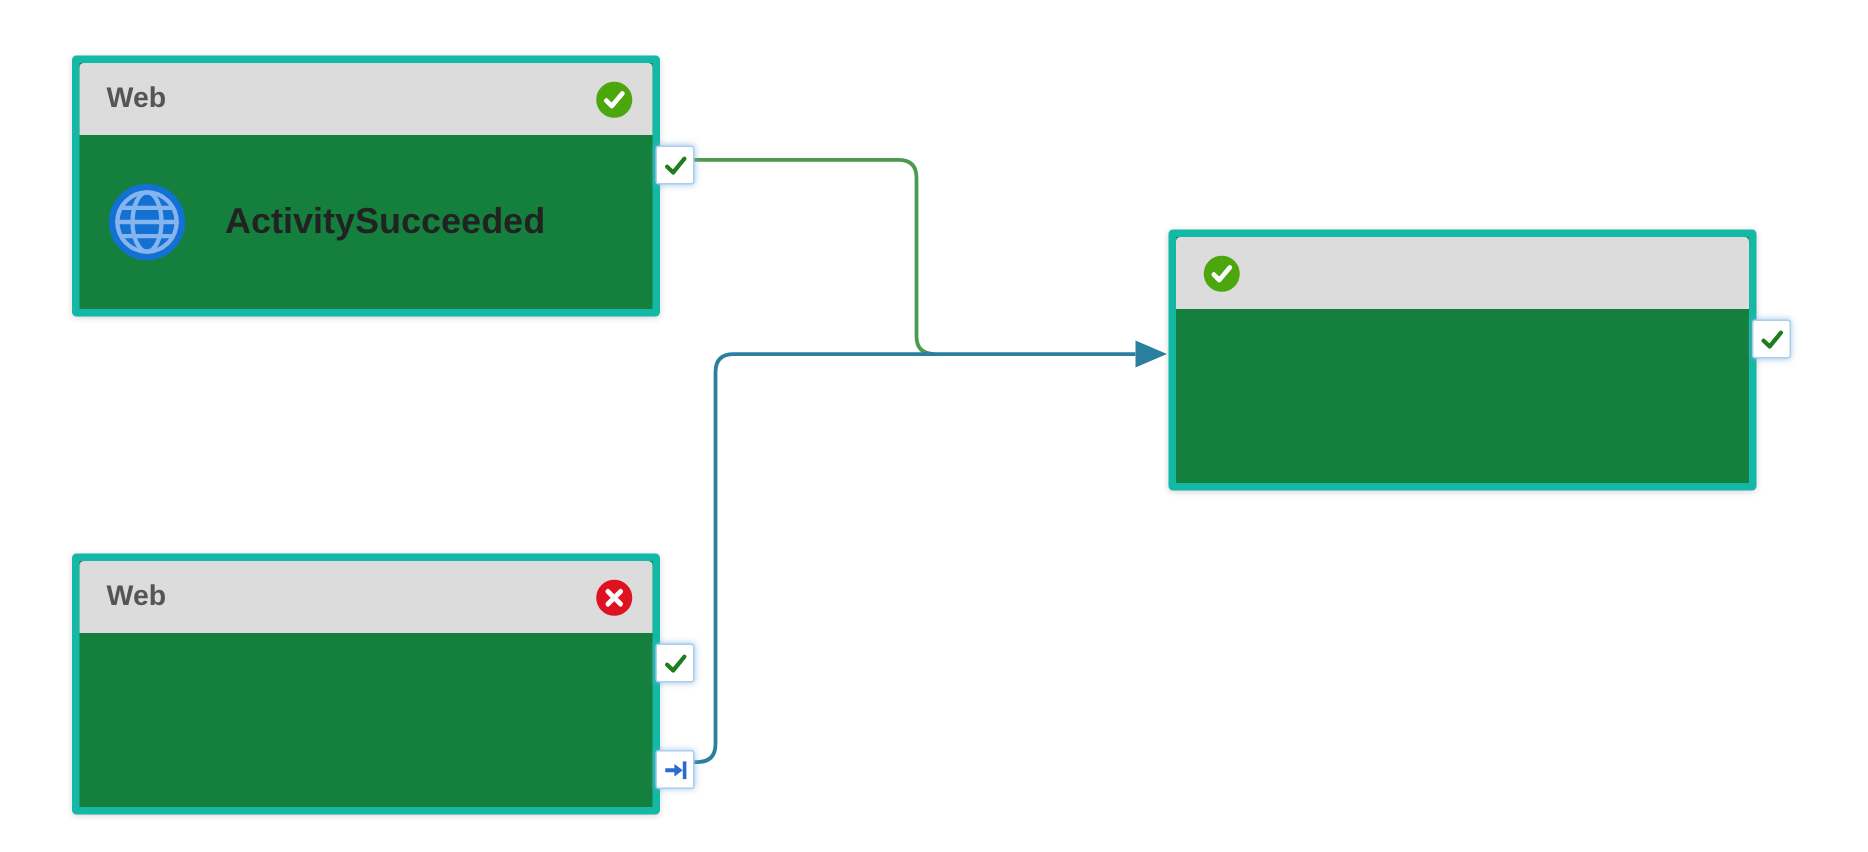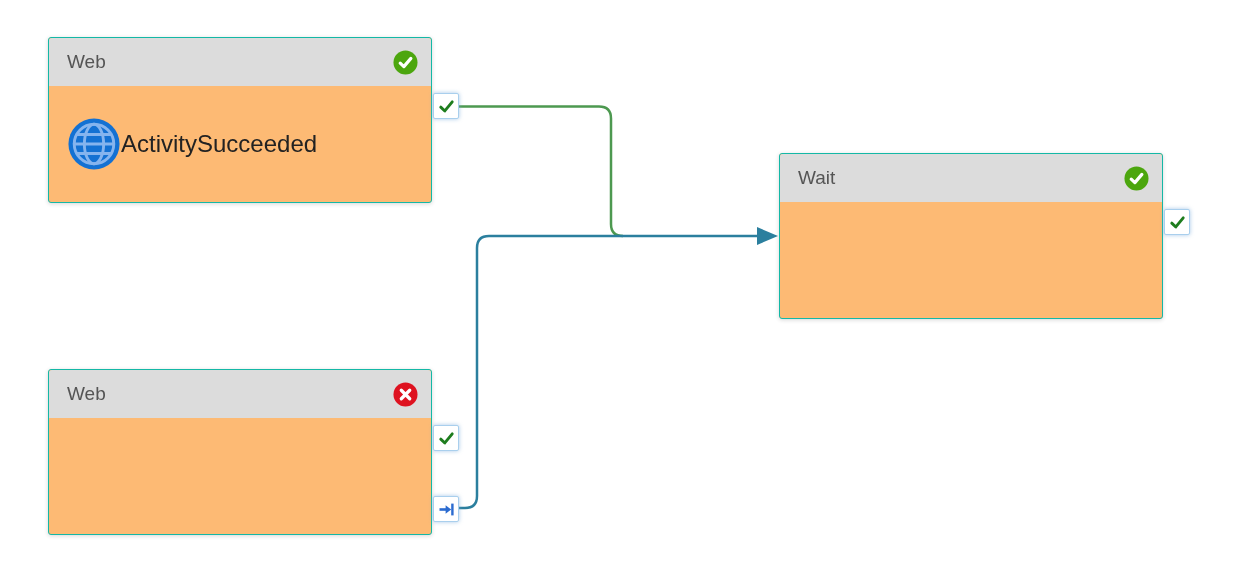--- a/index.html
+++ b/index.html
@@ -2,35 +2,36 @@
 <html><head>
 <meta charset="utf-8">
 <style>
   html,body{margin:0;padding:0;background:#ffffff;}
   .canvas{
     position:relative;width:1245px;height:568px;background:#ffffff;overflow:hidden;
     font-family:"Liberation Sans", sans-serif;
   }
   .edges-layer{position:absolute;left:0;top:0;width:1245px;height:568px;}
   .node{
-    position:absolute;width:382px;height:164px;background:#fdba74;
-    border:1px solid #14b8a6;border-radius:3px;
+    position:absolute;width:382px;height:164px;background:#15803d;
+    border:5px solid #14b8a6;border-radius:3px;
     box-shadow:0 1px 4px rgba(0,0,0,0.16);
+    font-weight:bold;
   }
   .node-header{
     height:48px;background:#dcdcdc;border-radius:3px 3px 0 0;
     display:flex;align-items:center;padding:0 13px 0 18px;
   }
   .node-type{flex:1;font-size:19px;color:#555555;}
   .badge{width:25px;height:25px;display:flex;align-items:center;justify-content:center;}
   .node-body{height:116px;display:flex;align-items:center;}
   .node-icon{display:flex;align-items:center;justify-content:center;}
   .icon-web{margin-left:18px;}
   .icon-wait{margin-left:26px;}
-  .node-name{font-size:24px;color:#222222;white-space:nowrap;}
+  .node-name{font-size:24px;color:#222222;margin-left:25px;white-space:nowrap;}
   .port{
     position:absolute;left:384px;width:26px;height:26px;background:#ffffff;
     border:1px solid #a9cfed;border-radius:2px;
     box-shadow:0 0 4px rgba(120,170,220,0.65);
     display:flex;align-items:center;justify-content:center;box-sizing:border-box;
   }
 </style>
 </head>
 <body>
 
@@ -93,21 +94,20 @@
       <svg width="17" height="17" viewBox="0 0 17 17">
         <line x1="1.5" y1="8.5" x2="8.5" y2="8.5" stroke="#2b6bd0" stroke-width="2.6"></line>
         <polygon points="7.6,4.3 13.2,8.5 7.6,12.7" fill="#2b6bd0"></polygon>
         <rect x="13.2" y="2.6" width="2.4" height="11.8" fill="#2b6bd0"></rect>
       </svg>
     </div>
   </div>
 
   <div class="node" style="left:779px;top:153px;">
     <div class="node-header">
-      <span class="node-type">Wait</span>
       <span class="badge">
         <svg width="25" height="25" viewBox="0 0 26 26">
           <circle cx="13" cy="13" r="12.5" fill="#4ca60e"></circle>
           <path d="M7.5,13.6 L11.3,17.3 L18.6,8.7" fill="none" stroke="#ffffff" stroke-width="3.3" stroke-linecap="round" stroke-linejoin="round"></path>
         </svg>
       </span>
     </div>
     <div class="port" style="top:55px;">
       <svg width="17" height="17" viewBox="0 0 16 16">
         <path d="M2.6,8.6 L6.4,12.2 L13.4,3.6" fill="none" stroke="#1e7d1e" stroke-width="2.7" stroke-linecap="round" stroke-linejoin="round"></path>

